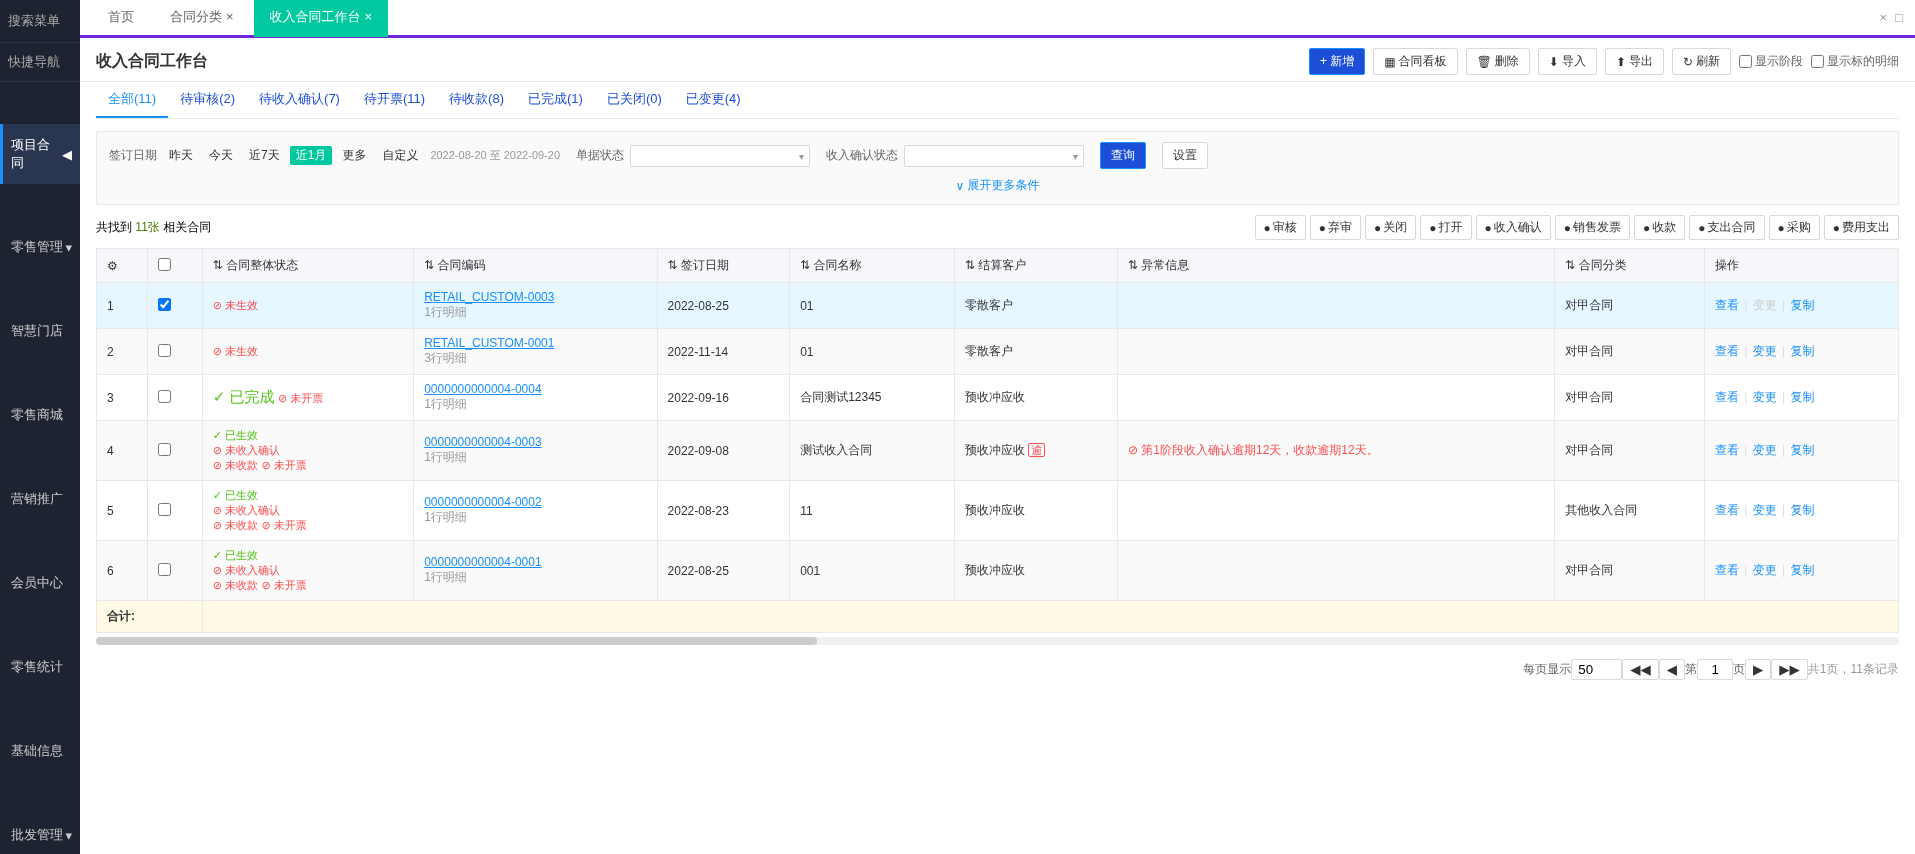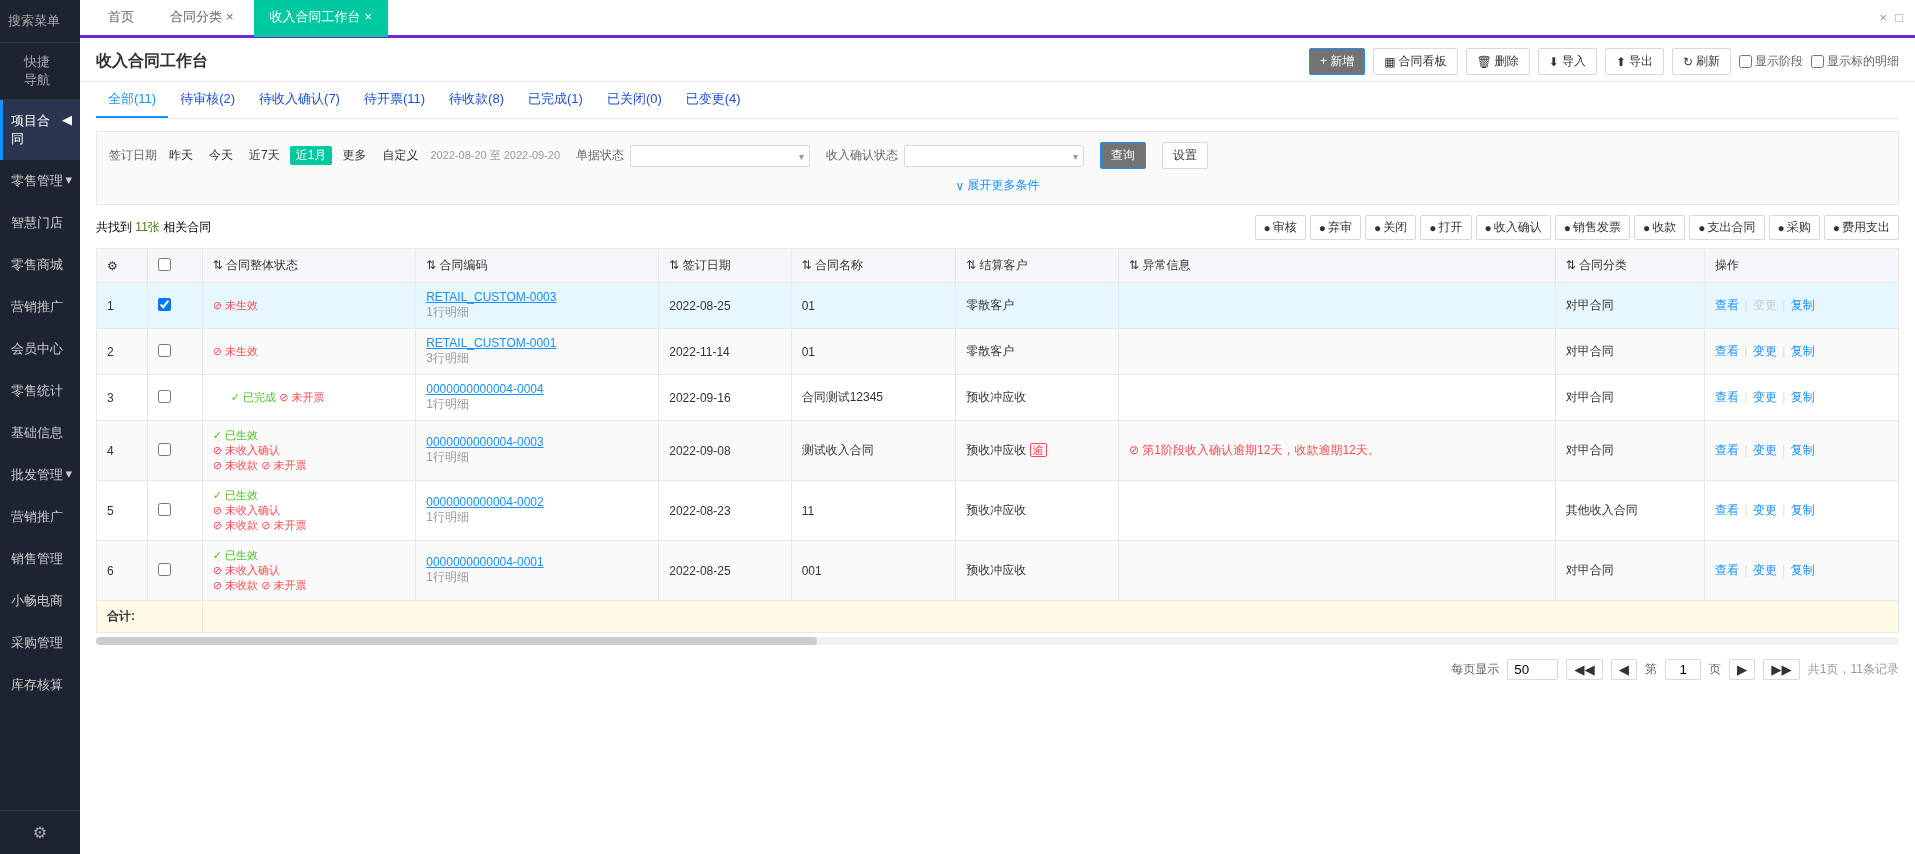--- a/index.html
+++ b/index.html
@@ -1,41 +1,41 @@
 <!DOCTYPE html>
 <html><head>
   <meta charset="utf-8">
   <style>
     * { box-sizing: border-box; margin: 0; padding: 0; }
     body { font-family: 'Microsoft YaHei', Arial, sans-serif; font-size: 12px; background: #f0f2f5; display: flex; height: 854px; overflow: hidden; }
 
     
     .sidebar { width: 80px; background: #1d2330; color: #ccc; display: flex; flex-direction: column; height: 100%; flex-shrink: 0; }
     .sidebar-search { padding: 12px 8px; font-size: 13px; color: #aaa; border-bottom: 1px solid #2d3545; cursor: pointer; }
-    .sidebar-nav { padding: 10px 24px; font-size: 13px; color: #aaa; border-bottom: 1px solid #2d3545; cursor: pointer; }
-    .sidebar-item { padding: 12px 8px; font-size: 13px; color: #ccc; cursor: pointer; display: flex; justify-content: space-between; border-left: 3px solid transparent; }
+    .sidebar-nav { padding: 10px 8px; font-size: 13px; color: #aaa; border-bottom: 1px solid #2d3545; cursor: pointer; }
+    .sidebar-item { padding: 12px 8px; font-size: 13px; color: #ccc; cursor: pointer; display: flex; align-items: center; justify-content: space-between; border-left: 3px solid transparent; margin-top: 42px; }
     .sidebar-item.active { background: #2a3550; color: #fff; border-left: 3px solid #1890ff; }
     .sidebar-bottom { margin-top: auto; padding: 12px 8px; border-top: 1px solid #2d3545; cursor: pointer; font-size: 16px; color: #aaa; text-align: center; }
 
     
     .main { flex: 1; display: flex; flex-direction: column; height: 100%; overflow: hidden; }
 
     
     .tab-bar { background: #fff; border-bottom: 3px solid #6d28d9; display: flex; align-items: center; padding: 0 12px; height: 38px; flex-shrink: 0; justify-content: space-between; }
     .tabs { display: flex; align-items: center; gap: 4px; }
     .tab { padding: 8px 16px; font-size: 13px; cursor: pointer; color: #666; border-bottom: 2px solid transparent; height: 38px; display: flex; align-items: center; gap: 4px; }
     .tab.active { color: #fff; background: #00c9a0; border-bottom: 2px solid #00c9a0; }
     .tab-actions { display: flex; gap: 8px; font-size: 13px; color: #999; }
 
     
     .page-header { background: #fff; padding: 10px 16px 6px; border-bottom: 1px solid #e8e8e8; flex-shrink: 0; display: flex; align-items: center; justify-content: space-between; }
     .page-title { font-size: 16px; font-weight: bold; color: #333; }
     .header-actions { display: flex; gap: 8px; align-items: center; }
     .btn { padding: 4px 10px; font-size: 12px; border: 1px solid #d9d9d9; background: #fff; cursor: pointer; border-radius: 2px; color: #333; display: flex; align-items: center; gap: 3px; }
-    .btn-primary { background: #737373; color: #fff; border-color: #1890ff; }
+    .btn-primary { background: #1d4ed8; color: #fff; border-color: #1890ff; }
     .checkbox-label { display: flex; align-items: center; gap: 3px; font-size: 12px; color: #666; cursor: pointer; }
 
     
     .content { flex: 1; overflow: auto; background: #fff; margin: 0; padding: 0 16px 16px; }
 
     
     .filter-tabs { display: flex; gap: 0; border-bottom: 1px solid #e8e8e8; padding: 0; margin-bottom: 12px; }
     .filter-tab { padding: 8px 12px; font-size: 13px; cursor: pointer; color: #1d4ed8; border-bottom: 2px solid transparent; }
     .filter-tab.active { color: #1890ff; border-bottom: 2px solid #1890ff; }
 
@@ -58,29 +58,29 @@
     .toolbar-actions { display: flex; gap: 4px; align-items: center; flex-wrap: wrap; }
     .action-btn { padding: 3px 8px; font-size: 12px; border: 1px solid #d9d9d9; background: #fff; cursor: pointer; border-radius: 2px; color: #333; display: flex; align-items: center; gap: 2px; }
 
     
     .data-table { width: 100%; border-collapse: collapse; font-size: 12px; }
     .data-table th { background: #f5f7fa; border: 1px solid #e8e8e8; padding: 8px 10px; text-align: left; color: #333; font-weight: 500; white-space: nowrap; }
     .data-table td { border: 1px solid #e8e8e8; padding: 7px 10px; color: #333; vertical-align: middle; }
     .data-table tr:nth-child(even) { background: #fafafa; }
     .data-table tr.selected { background: #e6f7ff !important; }
     .status-invalid { color: #ff4d4f; font-size: 11px; }
-    .status-complete { color: #52c41a; font-size: 11px; margin-left: 18px; }
+    .status-complete { color: #52c41a; font-size: 15px; }
     .status-effective { color: #52c41a; font-size: 11px; }
     .status-unconfirmed { color: #ff4d4f; font-size: 11px; }
     .status-uncollect { color: #ff4d4f; font-size: 11px; }
     .status-uninvoiced { color: #ff4d4f; font-size: 11px; }
     .link { color: #1890ff; cursor: pointer; text-decoration: underline; }
     .op-link { color: #1890ff; cursor: pointer; font-size: 12px; }
     .op-sep { color: #ddd; margin: 0 2px; }
-    .table-footer { display: flex; align-items: center; justify-content: flex-end; padding: 10px 0 6px; gap: 8px; font-size: 12px; color: #666; }
+    .table-footer { display: flex; align-items: center; justify-content: flex-end; padding: 10px 0 6px; font-size: 12px; color: #666; }
     .footer-info { color: #999; }
     .page-btn { padding: 2px 7px; border: 1px solid #d9d9d9; background: #fff; cursor: pointer; border-radius: 2px; color: #333; }
     .page-input { width: 36px; border: 1px solid #d9d9d9; text-align: center; padding: 2px 4px; border-radius: 2px; }
     .page-select { border: 1px solid #d9d9d9; padding: 2px 20px 2px 6px; border-radius: 2px; appearance: none; background: #fff; }
     .sum-row td { background: #fffbe6 !important; font-weight: bold; color: #333; }
     .scrollbar-row { height: 8px; background: #f0f0f0; margin: 4px 0; border-radius: 4px; }
     .scrollbar-thumb { height: 8px; width: 40%; background: #ccc; border-radius: 4px; }
   </style>
 </head>
 <body>

